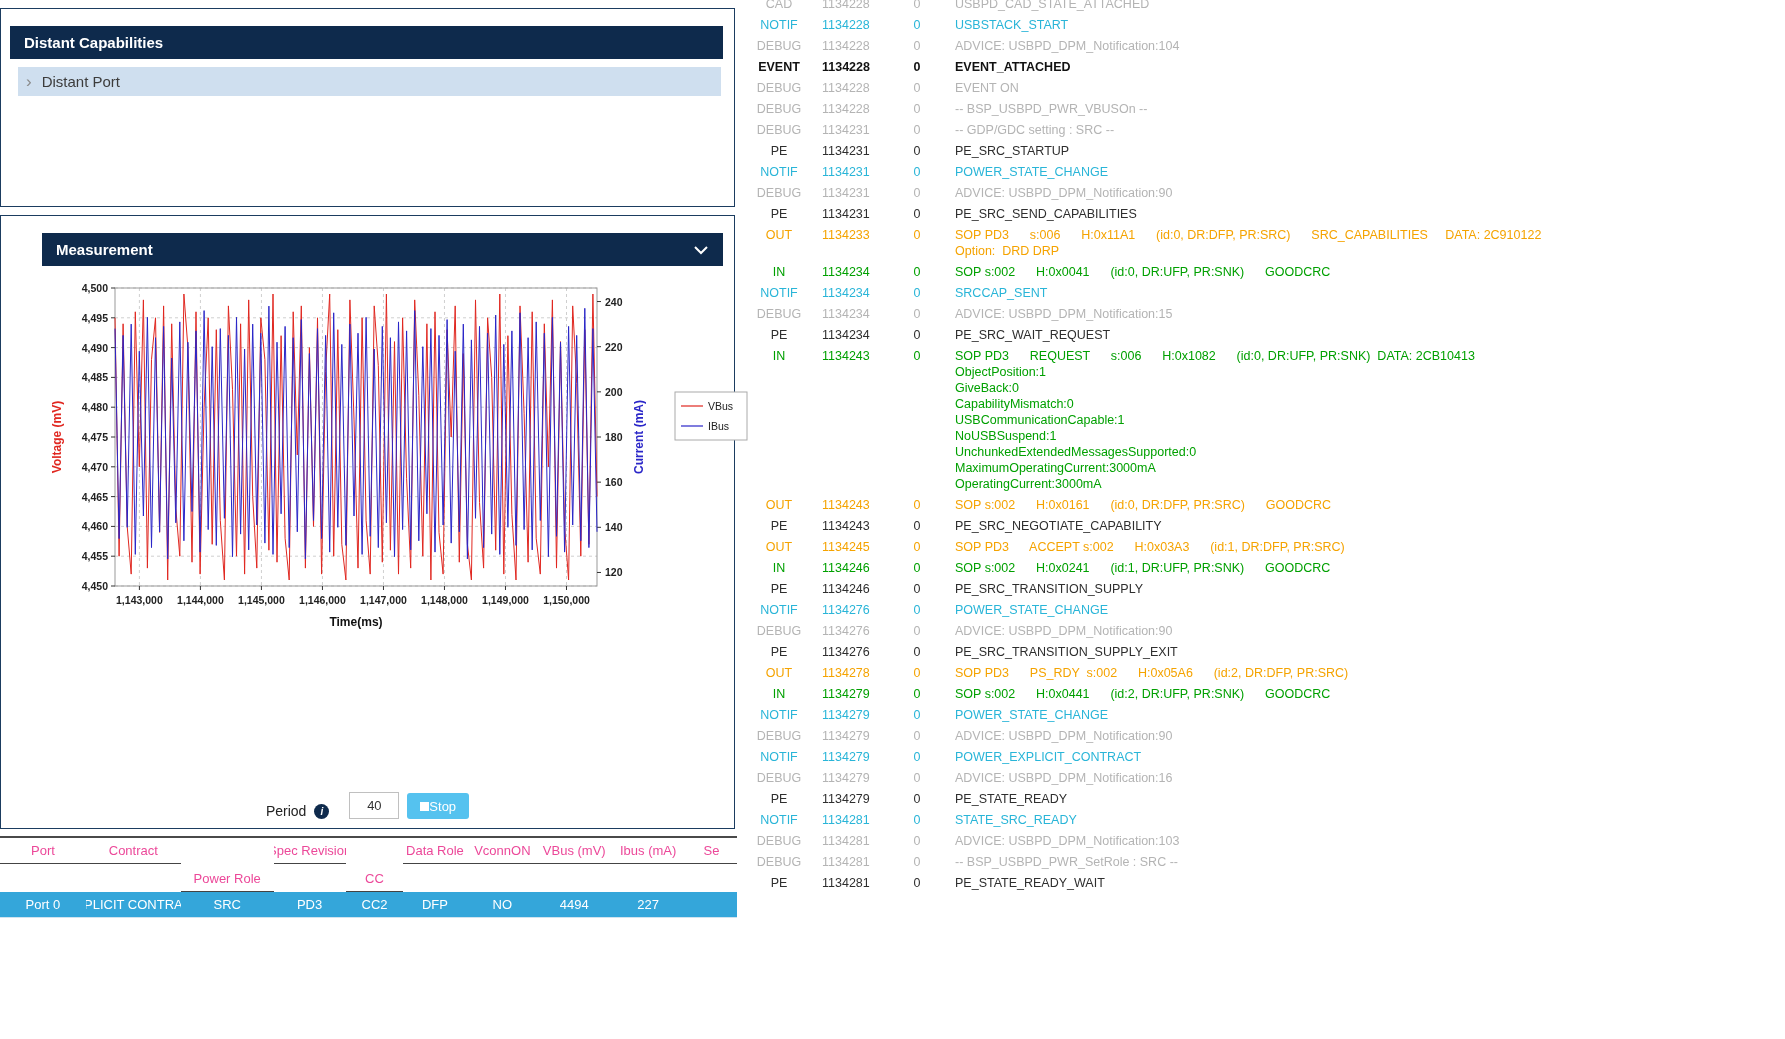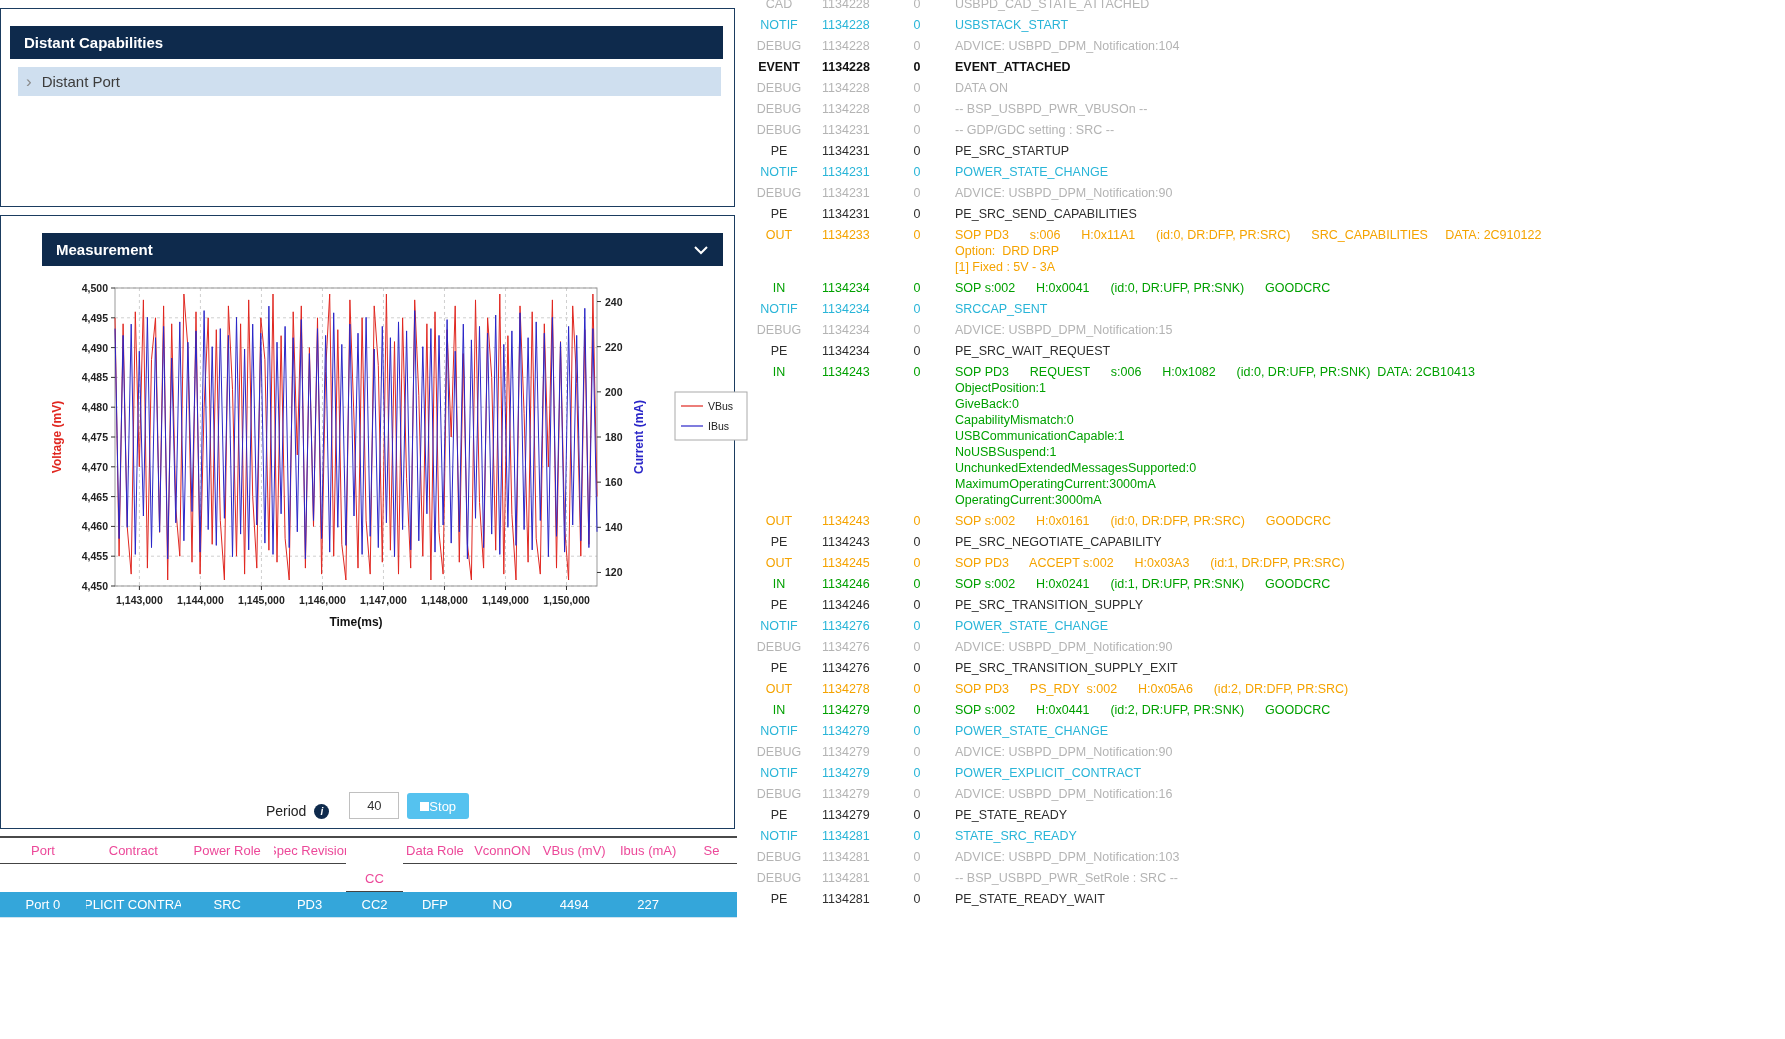--- a/index.html
+++ b/index.html
@@ -168,21 +168,21 @@
       <span class="stop-sq"></span>
       <span>Stop</span>
     </button>
   </div>
 </section>
 
 <div id="port-table">
     <div class="pt-row pt-header">
       <div class="pt-cell" style="width: 86px;">Port</div>
       <div class="pt-cell" style="width: 95px;">Contract</div>
-      <div class="pt-cell" style="width: 93px;">Power Role</div>
+      <div class="pt-cell" style="width: 93px; margin-top: 28px;">Power Role</div>
       <div class="pt-cell" style="width: 72px;">Spec Revision</div>
       <div class="pt-cell" style="width: 58px; margin-top: 28px;">CC</div>
       <div class="pt-cell" style="width: 63px;">Data Role</div>
       <div class="pt-cell" style="width: 72px;">VconnON</div>
       <div class="pt-cell" style="width: 72px; text-align: center;">VBus (mV)</div>
       <div class="pt-cell" style="width: 76px;">Ibus (mA)</div>
       <div class="pt-cell" style="width: 51px;">Se</div>
     </div>
     <div class="pt-row pt-data">
       <div class="pt-cell" style="width: 86px;">Port 0</div>
@@ -220,21 +220,21 @@
     <div class="log-row c-event">
       <span class="lt">EVENT</span>
       <span class="ltime">1134228</span>
       <span class="lcount">0</span>
       <span class="lmsg"><div>EVENT_ATTACHED</div></span>
     </div>
     <div class="log-row c-debug">
       <span class="lt">DEBUG</span>
       <span class="ltime">1134228</span>
       <span class="lcount">0</span>
-      <span class="lmsg"><div>DATA ON</div></span>
+      <span class="lmsg"><div>EVENT ON</div></span>
     </div>
     <div class="log-row c-debug">
       <span class="lt">DEBUG</span>
       <span class="ltime">1134228</span>
       <span class="lcount">0</span>
       <span class="lmsg"><div>-- BSP_USBPD_PWR_VBUSOn --</div></span>
     </div>
     <div class="log-row c-debug">
       <span class="lt">DEBUG</span>
       <span class="ltime">1134231</span>
@@ -262,21 +262,21 @@
     <div class="log-row c-pe">
       <span class="lt">PE</span>
       <span class="ltime">1134231</span>
       <span class="lcount">0</span>
       <span class="lmsg"><div>PE_SRC_SEND_CAPABILITIES</div></span>
     </div>
     <div class="log-row c-out">
       <span class="lt">OUT</span>
       <span class="ltime">1134233</span>
       <span class="lcount">0</span>
-      <span class="lmsg"><div>SOP PD3      s:006      H:0x11A1      (id:0, DR:DFP, PR:SRC)      SRC_CAPABILITIES     DATA: 2C910122</div><div>Option:  DRD DRP</div><div>[1] Fixed : 5V - 3A</div></span>
+      <span class="lmsg"><div>SOP PD3      s:006      H:0x11A1      (id:0, DR:DFP, PR:SRC)      SRC_CAPABILITIES     DATA: 2C910122</div><div>Option:  DRD DRP</div></span>
     </div>
     <div class="log-row c-in">
       <span class="lt">IN</span>
       <span class="ltime">1134234</span>
       <span class="lcount">0</span>
       <span class="lmsg"><div>SOP s:002      H:0x0041      (id:0, DR:UFP, PR:SNK)      GOODCRC</div></span>
     </div>
     <div class="log-row c-notif">
       <span class="lt">NOTIF</span>
       <span class="ltime">1134234</span>

